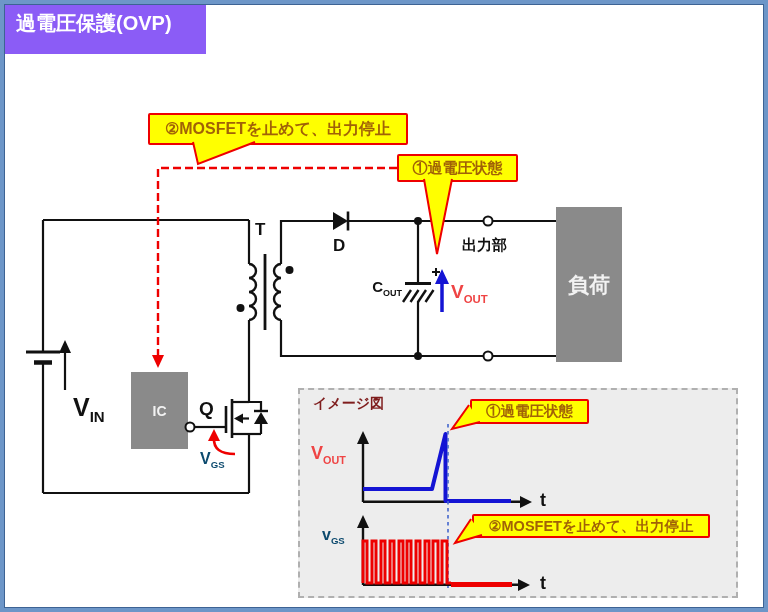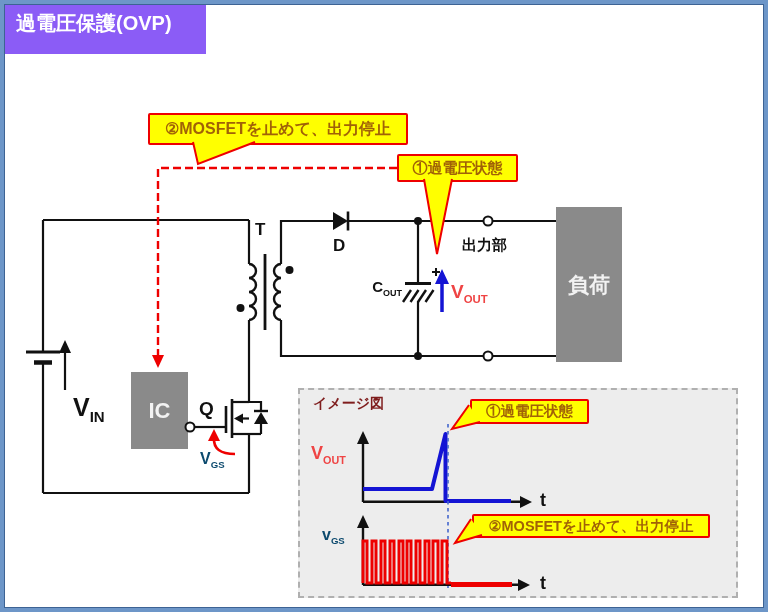--- a/index.html
+++ b/index.html
@@ -27,21 +27,21 @@
   .panel{left:298px;top:388px;width:440px;height:210px;background:#ededed;
          border:2px dashed #b0b0b0;box-sizing:border-box;}
   .panel-title{left:313px;top:395px;color:#7f1d1d;font-weight:bold;font-size:14px;}
 </style>
 </head>
 <body>
 
 <div class="slide">
 
   <div class="abs z1 panel"></div>
-  <div class="abs z1 graybox" style="left:131px;top:372px;width:57px;height:77px;font-size:22px;">
+  <div class="abs z1 graybox" style="left:131px;top:372px;width:57px;height:77px;font-size:14px;">
     <span>IC</span>
   </div>
   <div class="abs z1 graybox" style="left:556px;top:207px;width:66px;height:155px;font-size:21px;">
     <span>負荷</span>
   </div>
 
   <svg class="gfx" width="768" height="612" viewBox="0 0 768 612">
 
     <g stroke="#111" stroke-width="2.2" fill="none">
       <path d="M43,220 H249"></path>

